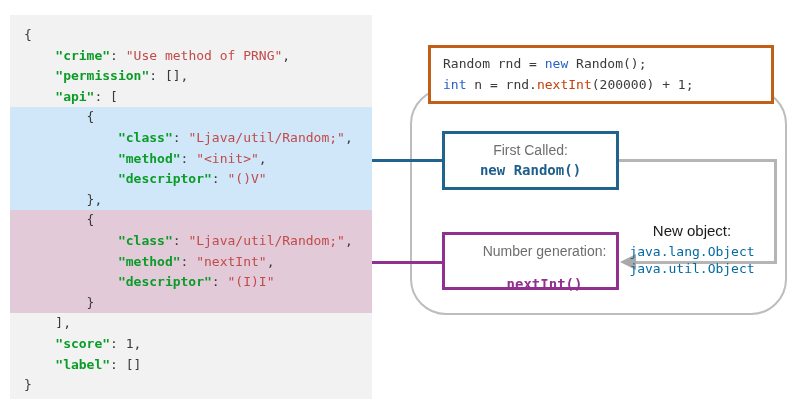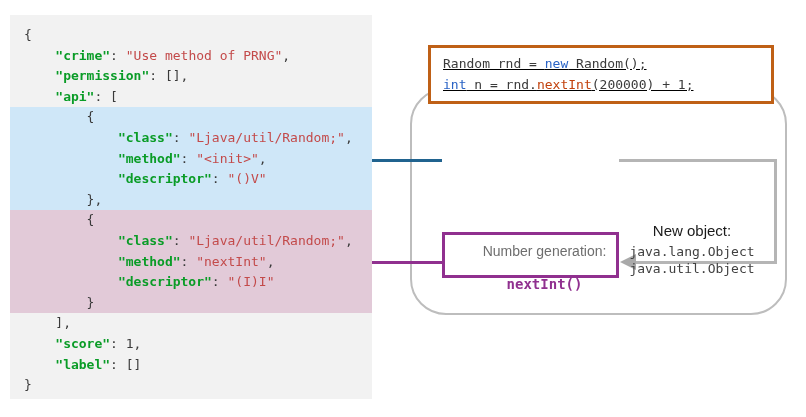--- a/index.html
+++ b/index.html
@@ -28,48 +28,48 @@
   .conn-purple{left:372px;top:261px;width:70px;background:#90308f;z-index:4;}
 
   
   .rounded-frame{position:absolute;left:410px;top:88px;width:377px;height:227px;
                  border:2px solid #bdbdbd;border-radius:36px;box-sizing:border-box;
                  background:transparent;z-index:1;}
 
   
   .code-box{position:absolute;left:428px;top:45px;width:346px;height:59px;
             border:3px solid #bf6016;background:#ffffff;box-sizing:border-box;
-            padding:5px 0 0 12px;z-index:3;text-decoration:underline;}
+            padding:5px 0 0 12px;z-index:3;}
   .code-box .code-line{white-space:pre;line-height:21px;font-family:"DejaVu Sans Mono",monospace;
                        font-size:13px;}
 
   
   .flow-box{position:absolute;left:442px;width:177px;background:#ffffff;box-sizing:border-box;
             text-align:center;padding-top:6px;z-index:3;}
   .box-title{display:block;font-size:14px;color:#6e6e6e;line-height:20px;}
   .box-code{display:block;font-family:"DejaVu Sans Mono",monospace;font-weight:bold;
             font-size:14px;line-height:21px;}
   .blue-box{top:131px;height:59px;border:3px solid #20638f;}
   .blue-box .box-code{color:#1d5e8c;}
-  .purple-box{top:232px;height:46px;border:3px solid #90308f;padding-left:28px;}
+  .purple-box{top:232px;height:58px;border:3px solid #90308f;padding-left:28px;}
   .purple-box .box-code{color:#90308f;margin-top:13px;}
 
   
   .gray-top{left:619px;top:159px;width:158px;background:#b5b5b5;z-index:2;}
   .gray-right{left:774px;top:159px;height:105px;background:#b5b5b5;z-index:2;}
   .gray-bottom{left:634px;top:261px;width:143px;background:#b5b5b5;z-index:2;}
   .arrow-left{position:absolute;left:620px;top:254px;width:0;height:0;z-index:2;
               border-top:8px solid transparent;border-bottom:8px solid transparent;
               border-right:16px solid #a9a9a9;}
 
   
   .new-object{position:absolute;left:622px;top:184px;width:140px;text-align:center;z-index:3;margin-top:38px;}
   .new-object .label{font-size:15px;color:#1a1a1a;line-height:18px;}
   .new-object .type-line{font-family:"DejaVu Sans Mono",monospace;font-size:13px;
-                         line-height:16.5px;color:#404040;white-space:pre;}
+                         line-height:16.5px;color:#0369a1;white-space:pre;}
   .new-object .types{margin-top:4px;}
 </style>
 </head>
 <body>
 
 <div class="stage">
 
   <div class="json-panel">
     <div class="code-pad">
         <div class="code-line"><span class="tok-plain">{</span></div>
@@ -98,20 +98,24 @@
 
   <div class="rounded-frame"></div>
 
   <div class="code-box">
     <div>
         <div class="code-line"><span class="tok-plain">Random rnd = </span><span class="tok-kw">new</span><span class="tok-plain"> Random();</span></div>
         <div class="code-line"><span class="tok-kw">int</span><span class="tok-plain"> n = rnd.</span><span class="tok-fn">nextInt</span><span class="tok-plain">(200000) + 1;</span></div>
       </div>
   </div>
 
+  <div class="flow-box blue-box">
+    <span class="box-title">First Called:</span>
+    <span class="box-code">new Random()</span>
+  </div>
 
   <div class="flow-box purple-box">
     <span class="box-title">Number generation:</span>
     <span class="box-code">nextInt()</span>
   </div>
 
   <div class="h-line gray-top"></div>
   <div class="v-line gray-right"></div>
   <div class="h-line gray-bottom"></div>
   <div class="arrow-left"></div>

